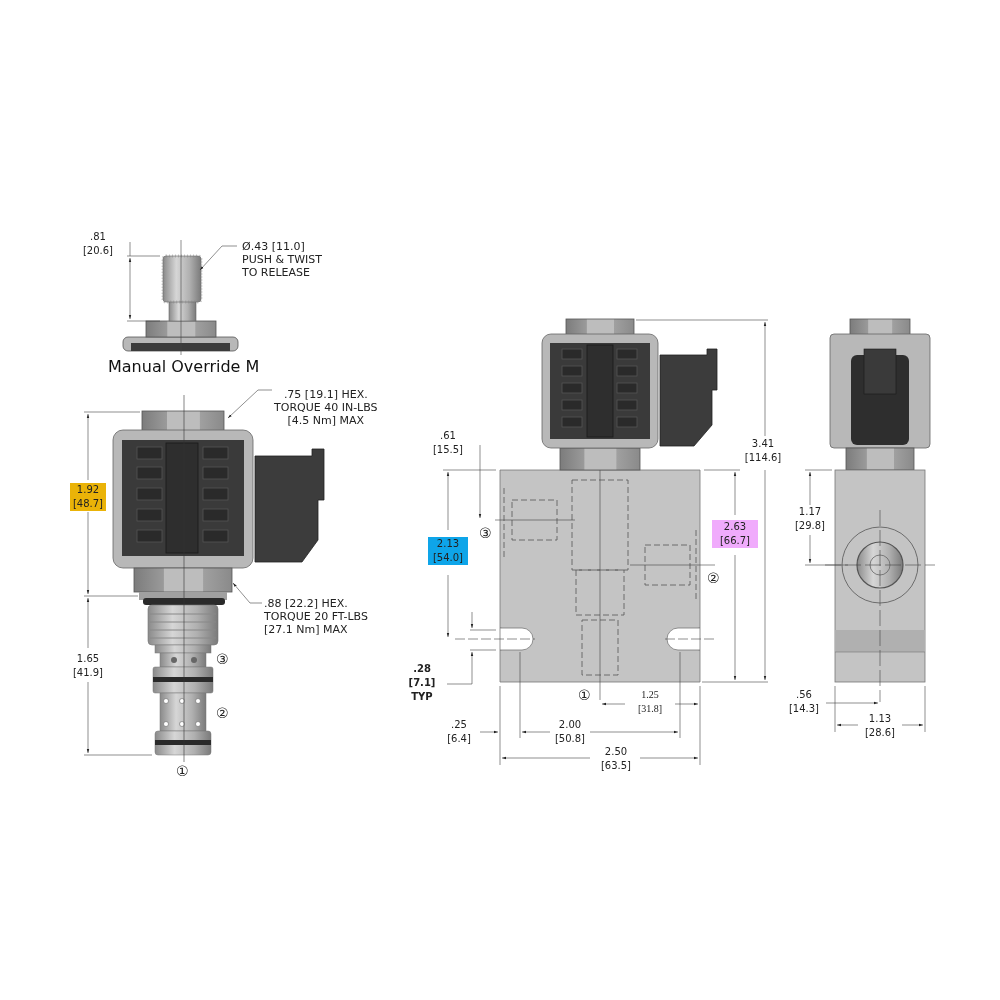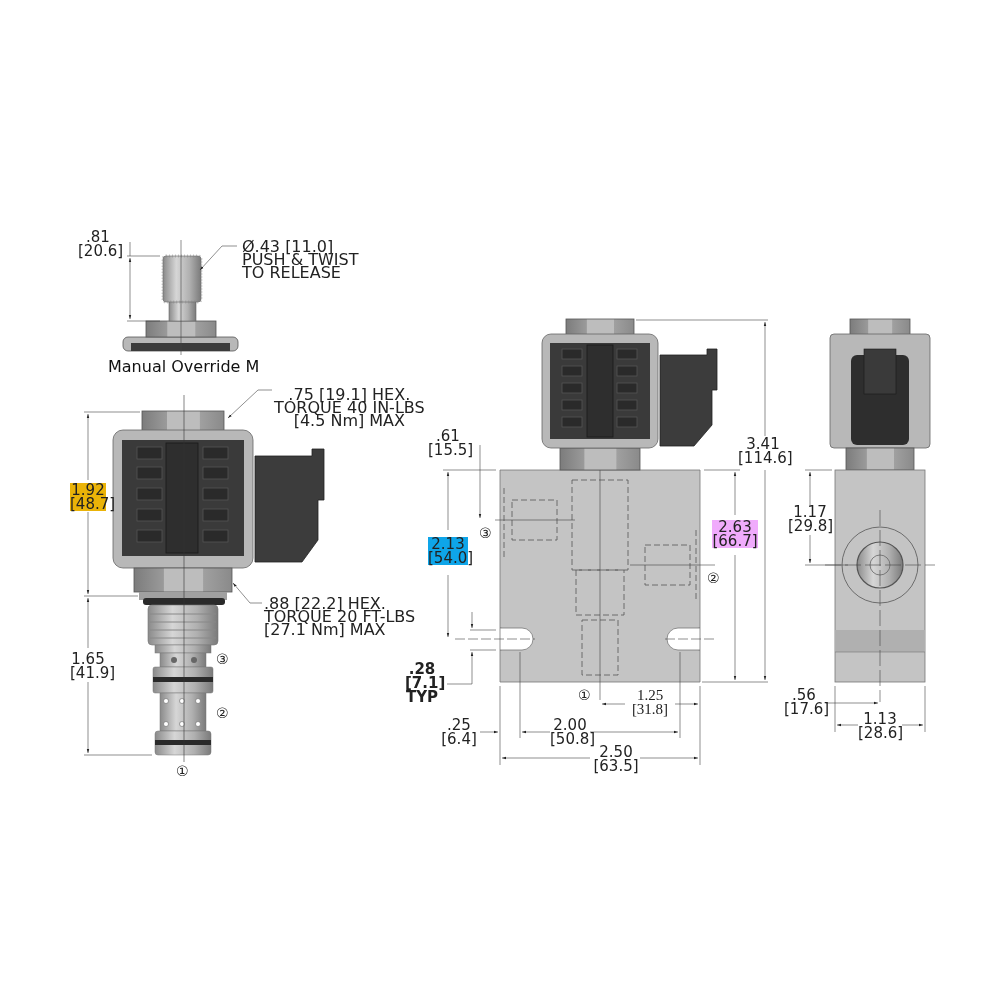--- a/index.html
+++ b/index.html
@@ -1,20 +1,20 @@
 <!DOCTYPE html>
 <html><head>
 <meta charset="utf-8">
 <style>
   html, body { margin: 0; padding: 0; background: #ffffff; }
   body { width: 1000px; height: 1000px; position: relative; overflow: hidden;
          font-family: "DejaVu Sans", sans-serif; color: #1a1a1a; }
   svg { position: absolute; left: 0; top: 0; }
-  .dim { position: absolute; font-size: 15px; line-height: 14px; text-align: center; white-space: nowrap; color: #222; }
-  .note { position: absolute; font-size: 16px; line-height: 13px; white-space: nowrap; color: #222; }
+  .dim { position: absolute; font-size: 10px; line-height: 14px; text-align: center; white-space: nowrap; color: #222; }
+  .note { position: absolute; font-size: 11px; line-height: 13px; white-space: nowrap; color: #222; }
   .port { position: absolute; font-size: 14px; line-height: 14px; color: #222; }
   .title { position: absolute; font-size: 16px; line-height: 18px; color: #111; white-space: nowrap; }
 </style>
 </head>
 <body>
 
 <svg width="1000" height="1000" viewBox="0 0 1000 1000">
   <defs>
     <marker id="arr" viewBox="0 0 10 10" refX="10" refY="5" markerWidth="7" markerHeight="7" orient="auto-start-reverse">
       <path d="M0,2 L10,5 L0,8 z" fill="#222"></path>
@@ -284,18 +284,18 @@
   <div>2.50</div>
   <div>[63.5]</div>
 </div>
 
 <div class="dim" style="left:788px;top:505px;width:44px;background:#fff;">
   <div>1.17</div>
   <div>[29.8]</div>
 </div>
 <div class="dim" style="left:784px;top:688px;width:40px;">
   <div>.56</div>
-  <div>[17.6]</div>
+  <div>[14.3]</div>
 </div>
 <div class="dim" style="left:858px;top:712px;width:44px;">
   <div>1.13</div>
   <div>[28.6]</div>
 </div>
 
 </body></html>

